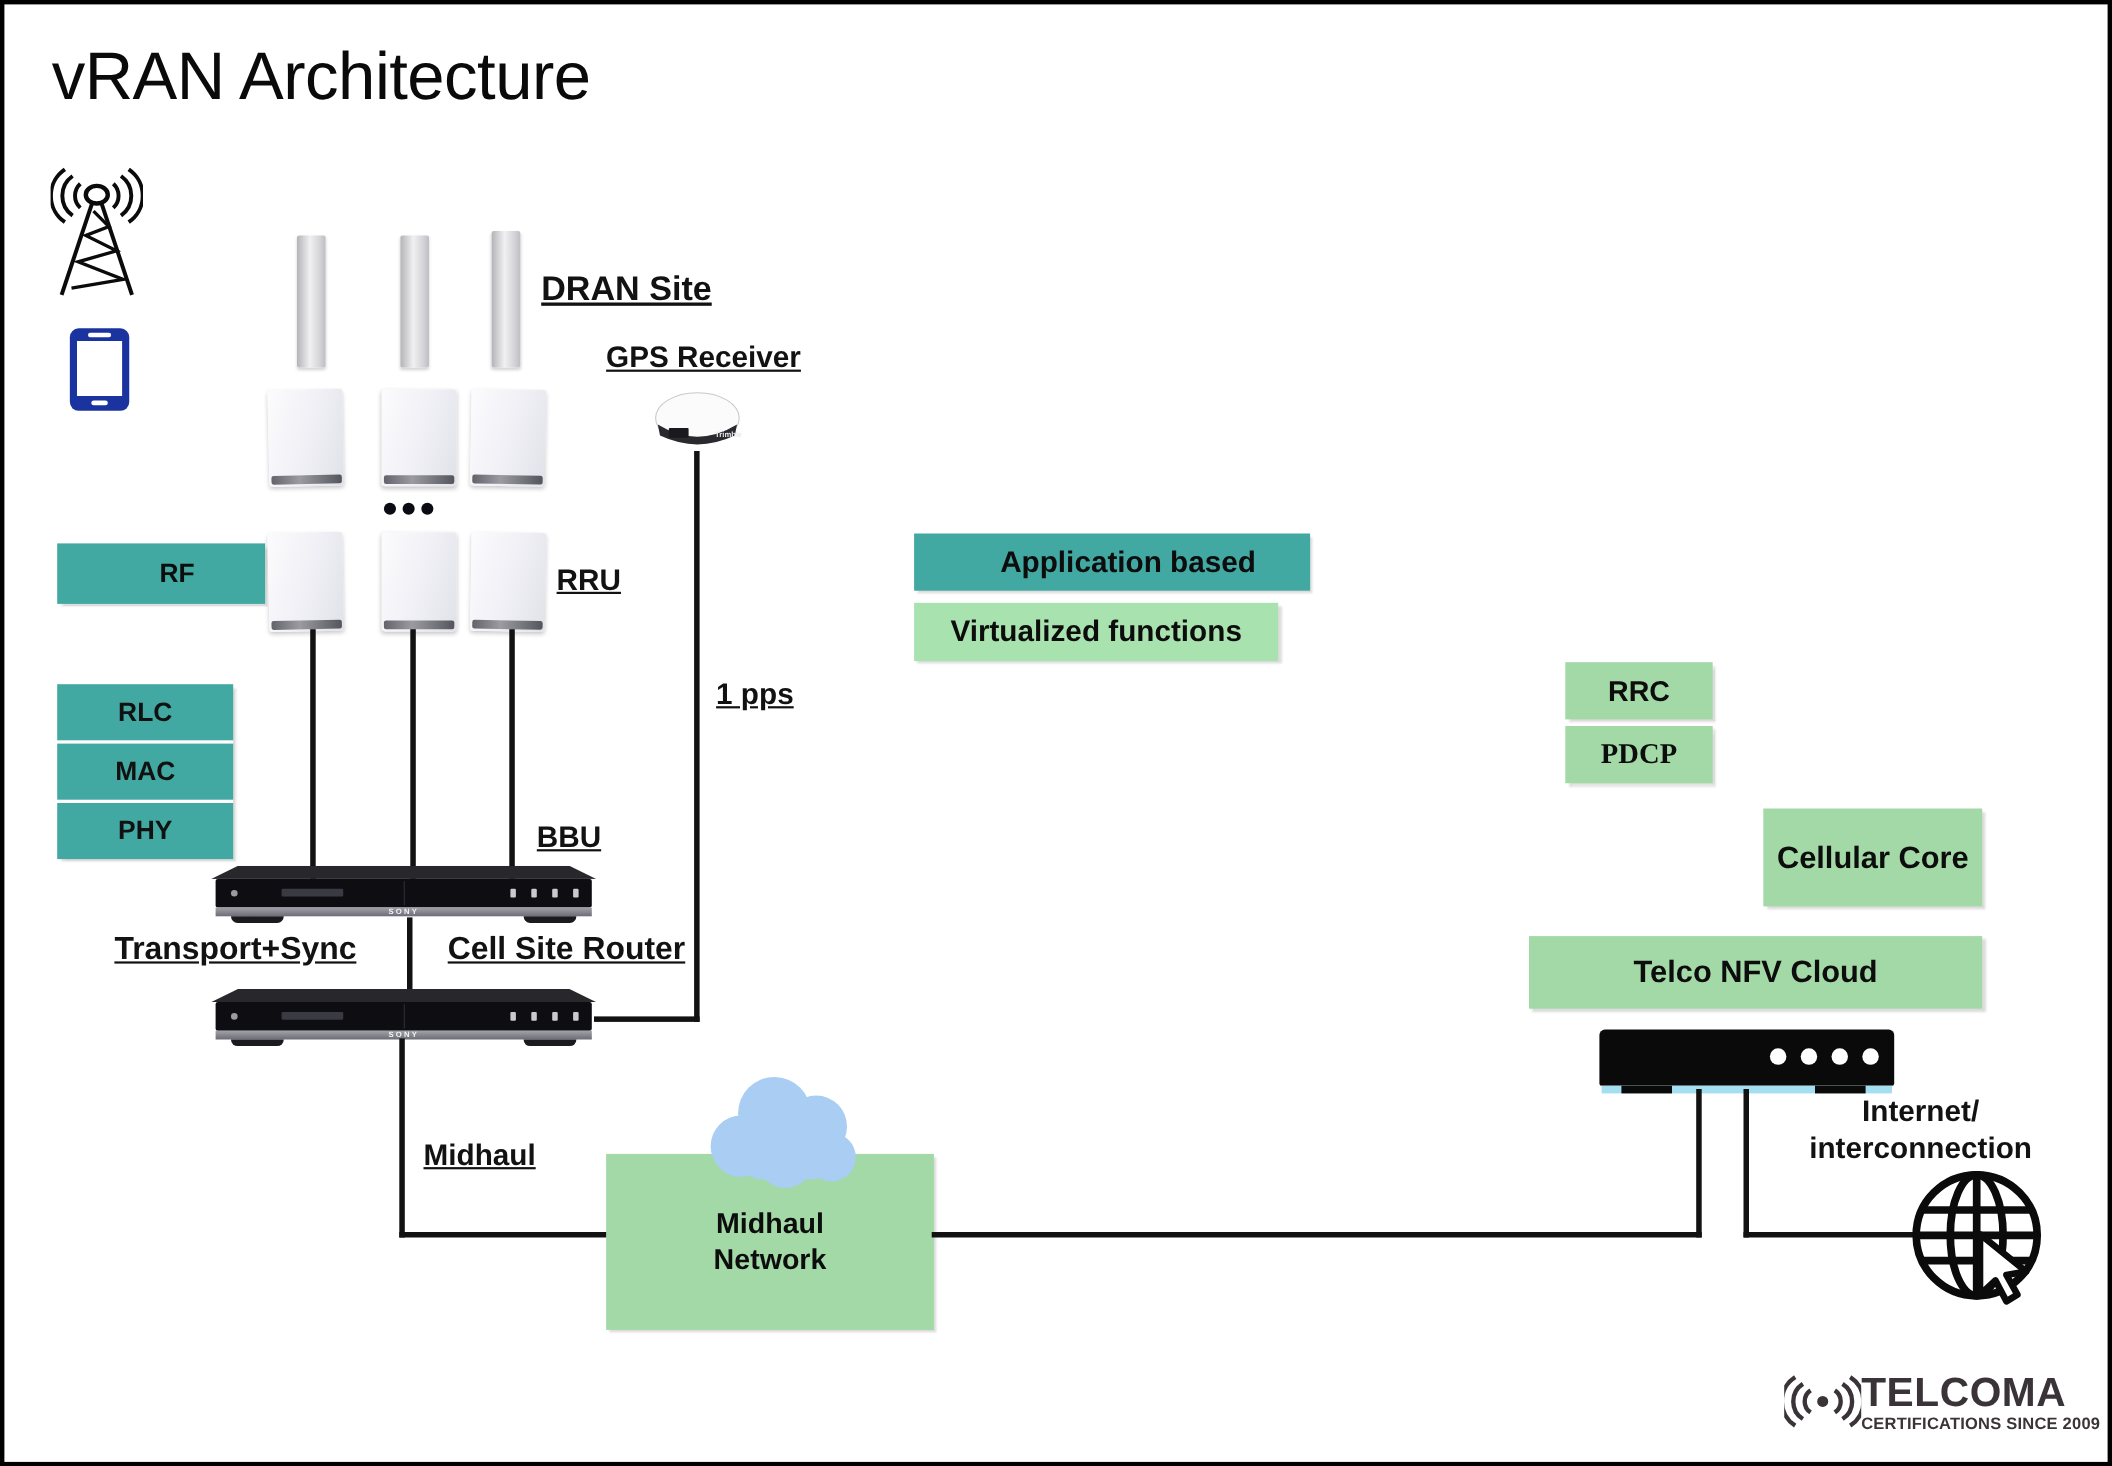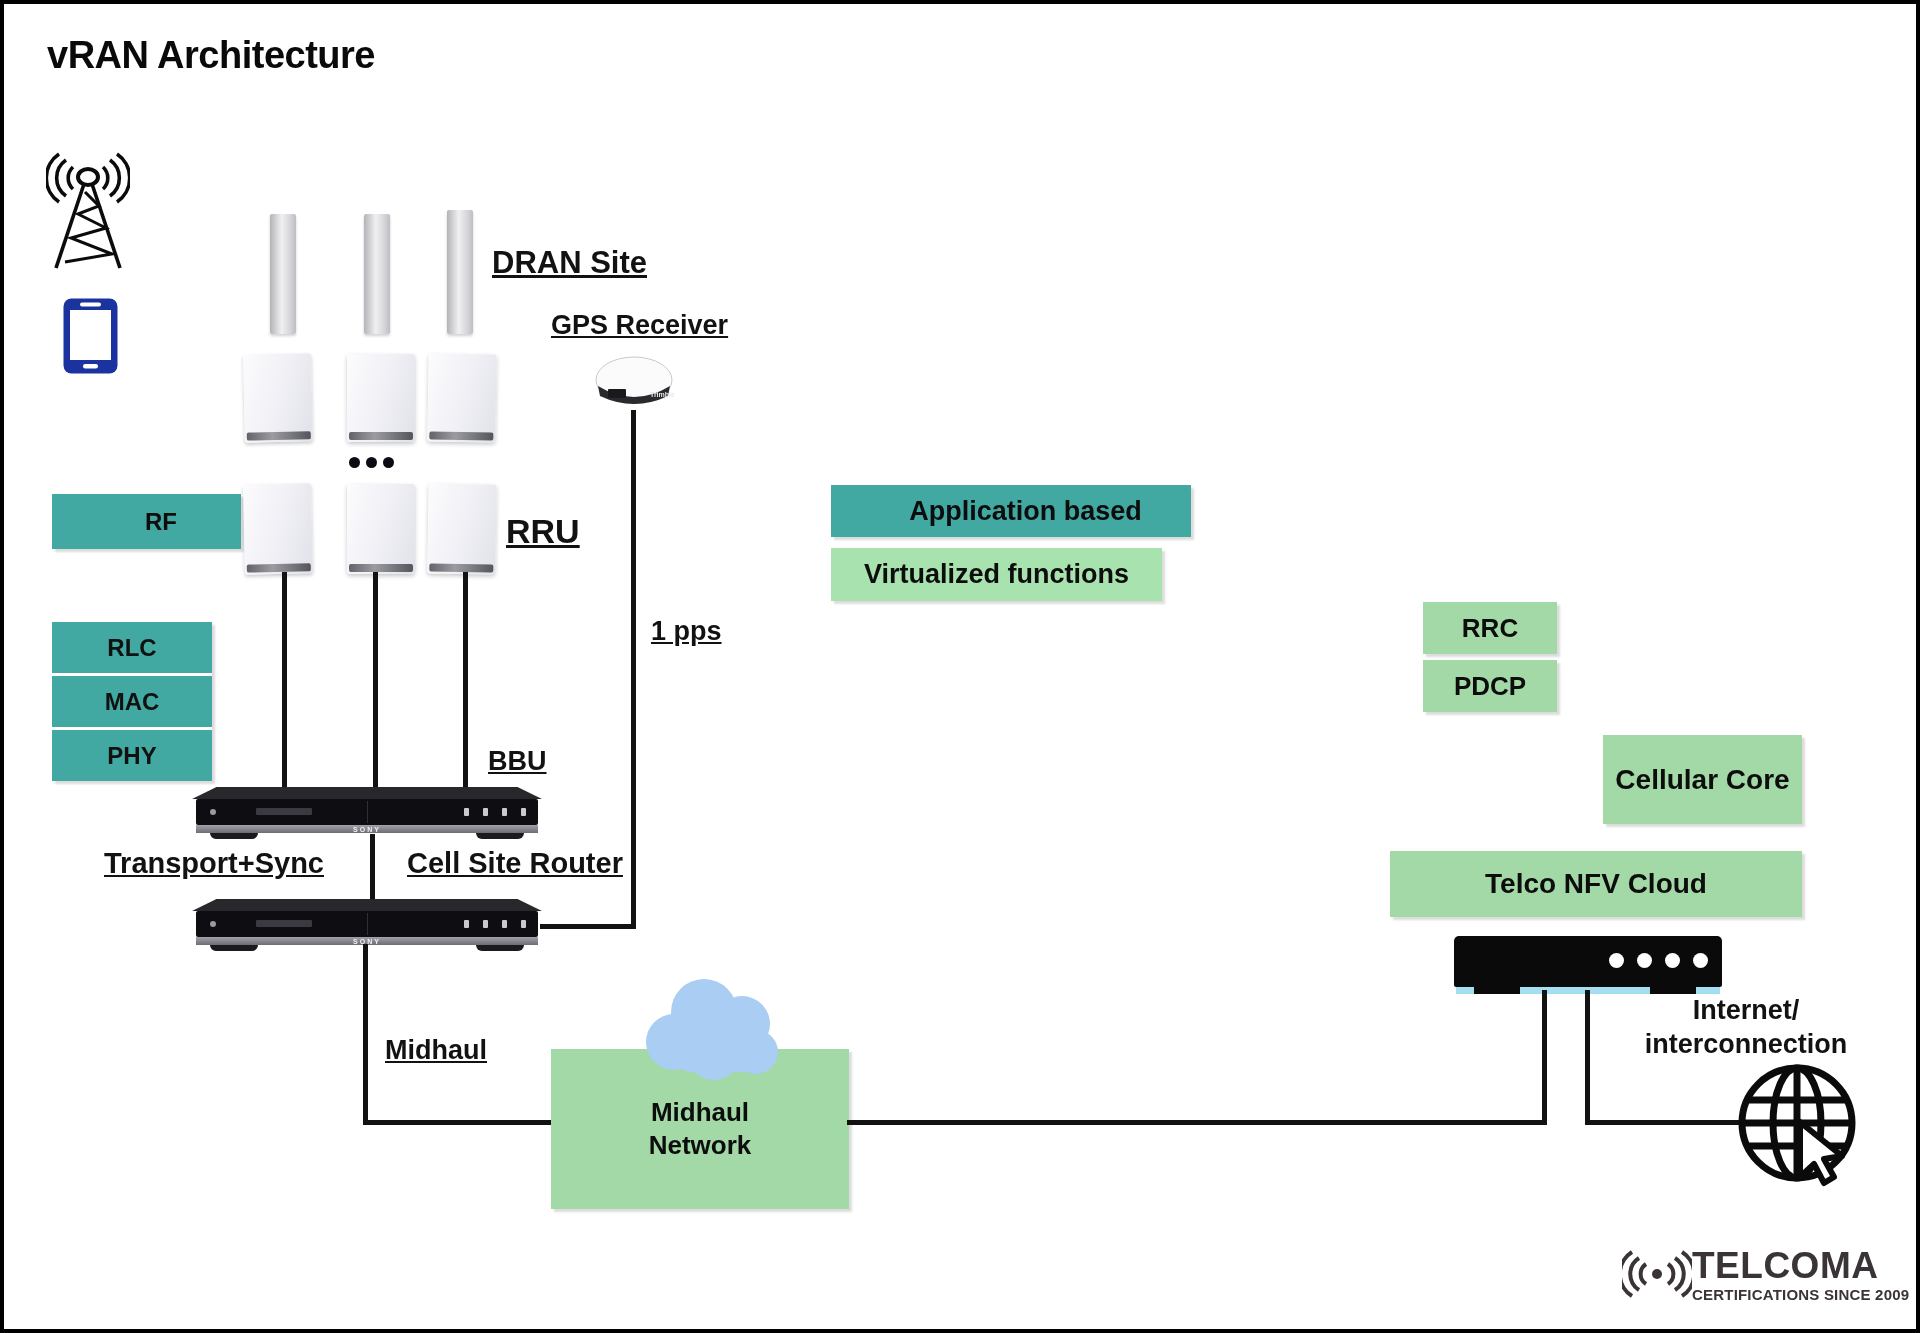--- a/index.html
+++ b/index.html
@@ -2,21 +2,21 @@
 <html><head>
 <meta charset="utf-8">
 <style>
   html,body { margin:0; padding:0; background:#ffffff; }
   .stage {
     position:relative; width:1920px; height:1333px; background:#ffffff;
     border:4px solid #000; box-sizing:border-box; overflow:hidden;
     font-family:"Liberation Sans", sans-serif; color:#111;
   }
   .lbl { position:absolute; font-weight:600; color:#121212; white-space:nowrap;text-decoration:underline; }
-  .title { position:absolute; left:43px; top:30px; font-size:38px; font-weight:700; letter-spacing:-0.5px; color:#0a0a0a; }
+  .title { position:absolute; left:43px; top:30px; font-size:61px; font-weight:400; letter-spacing:-0.5px; color:#0a0a0a; }
   .box {
     position:absolute; display:flex; align-items:center; justify-content:center;
     font-weight:600; color:#0d0d0d; box-shadow:3px 3px 2px #dcdcdc; text-align:center;
   }
   .teal  { background:#42a8a2;padding-left:29px; }
   .green { background:#a3d9a6; }
   .green2{ background:#a8e2ae; }
   .line { position:absolute; background:#121212; }
   
   .layer-stack { position:absolute; left:48px; top:618px; width:160px; box-shadow:3px 3px 2px #dcdcdc; }
@@ -137,21 +137,21 @@
       <rect x="14" y="33" width="18" height="9" rx="1" fill="#1a1a1e"></rect>
       <text x="56" y="41" font-size="7" fill="#e8e8ea" font-family="Liberation Sans, sans-serif" font-weight="700">Trimble</text>
     </svg>
   </div>
 
   <div class="line" style="left:627px;top:406px;width:5px;height:519px;"></div>
   <div class="line" style="left:536px;top:920px;width:96px;height:5px;"></div>
   <div class="lbl" style="left:647px;top:612px;font-size:27px;">1 pps</div>
 
   <div class="lbl" style="left:488px;top:241px;font-size:31px;">DRAN Site</div>
-  <div class="lbl" style="left:502px;top:508px;font-size:34px;">RRU</div>
+  <div class="lbl" style="left:502px;top:508px;font-size:27px;">RRU</div>
   <div class="lbl" style="left:484px;top:742px;font-size:27px;">BBU</div>
 
   <div class="device" style="left:188px;top:783px;">
     <div class="dtop"></div>
     <div class="dfront">
         <span class="pwr"></span>
         <span class="badge"></span>
         <span class="seam"></span>
       <span class="dbtns">
           <i></i>
@@ -220,21 +220,21 @@
   <div class="box teal" style="left:827px;top:481px;width:331px;height:52px;font-size:27px;">
     <span>Application based</span>
   </div>
   <div class="box green2" style="left:827px;top:544px;width:331px;height:53px;font-size:27px;">
     <span>Virtualized functions</span>
   </div>
 
   <div class="box green" style="left:1419px;top:598px;width:134px;height:52px;font-size:26px;align-items:center;">
     <span>RRC</span>
   </div>
-  <div class="box green" style="left:1419px;top:656px;width:134px;height:52px;font-size:26px;">
+  <div class="box green" style="left:1419px;top:656px;width:134px;height:52px;font-size:26px;font-family:Liberation Serif, serif;">
     <span>PDCP</span>
   </div>
   <div class="box green" style="left:1386px;top:847px;width:412px;height:66px;font-size:28px;">
     <span>Telco NFV Cloud</span>
   </div>
   <div class="box green" style="left:1599px;top:731px;width:199px;height:89px;font-size:28px;">
     <span>Cellular Core</span>
   </div>
 
   <div class="switch">

